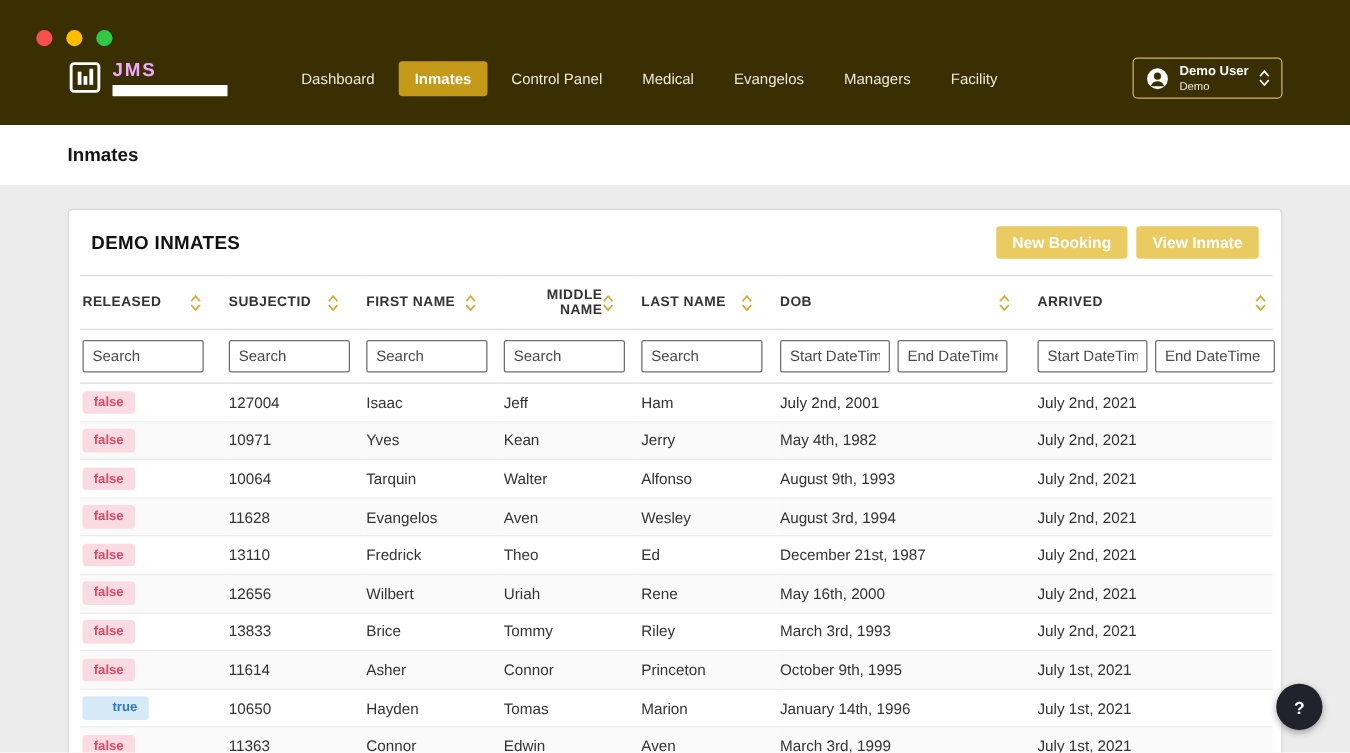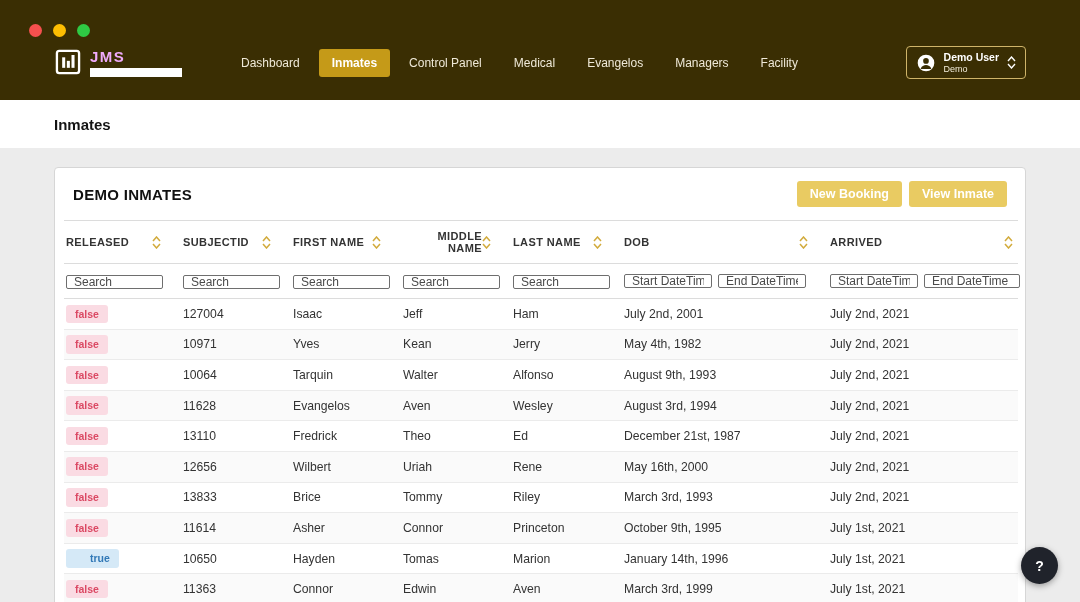--- a/index.html
+++ b/index.html
@@ -66,21 +66,21 @@
     border-top: 1px solid #dcdcdc; border-bottom: 1px solid #dcdcdc;
     font-size: 11px; font-weight: bold; color: #333; text-align: right;
     letter-spacing: .4px; padding: 9px 20px 9px 2px;
   }
   tr.header-row th:last-child { padding-right: 5px; }
   .th-wrap { display: flex; align-items: center; justify-content: space-between; cursor: pointer; }
   .sort-icon { display: flex; flex-direction: column; gap: 1px; cursor: pointer; }
 
   tr.filter-row td { padding: 8px 14px 8px 2px; border-bottom: 1px solid #dcdcdc; }
   .filter-input {
-    height: 14px; border: 1px solid #6e6e6e; border-radius: 2px;
+    height: 26px; border: 1px solid #6e6e6e; border-radius: 2px;
     font-size: 12px; padding: 0 7px; color: #333; font-family: inherit; background: #fff;
   }
   .filter-input::placeholder { color: #4a4a4a; opacity: 1; }
   .filter-input.search { width: 97px; }
   .date-cell { display: flex; gap: 6px; }
   .filter-input.dt { width: 88px; }
   .filter-input.dt.wide { width: 96px; }
 
   tbody td {
     font-size: 12.2px; color: #333; height: 30.6px;

